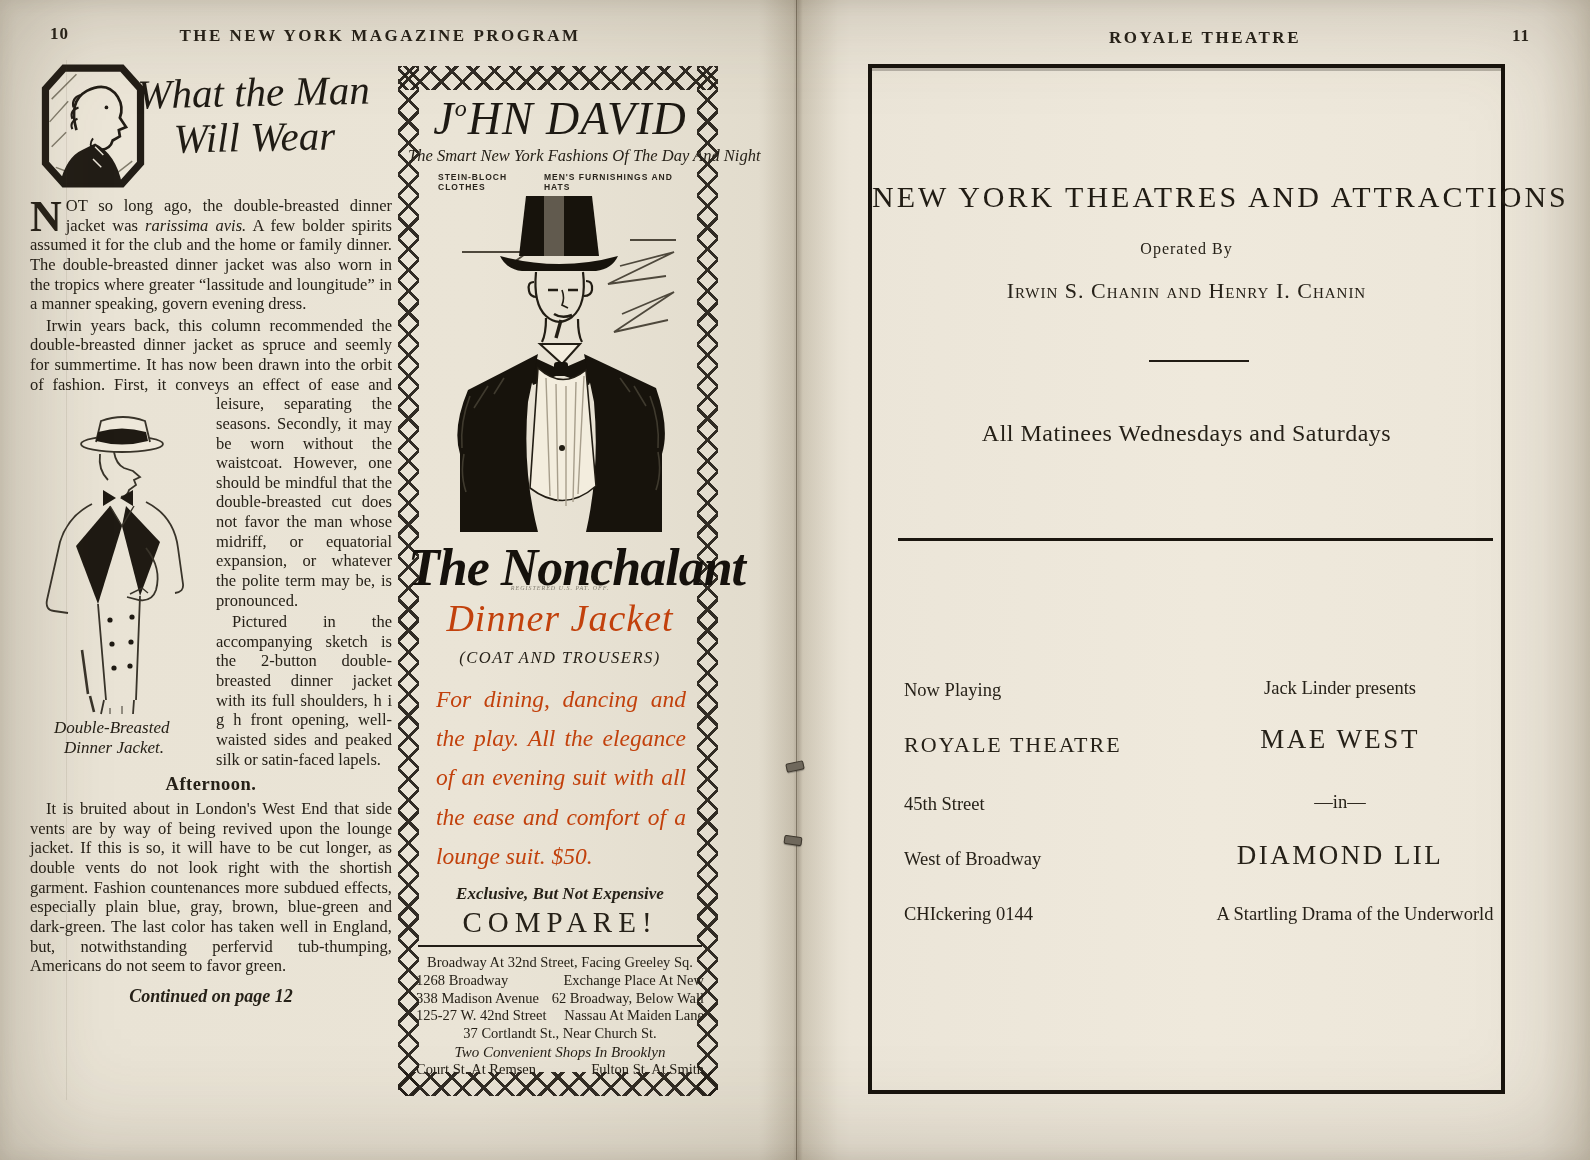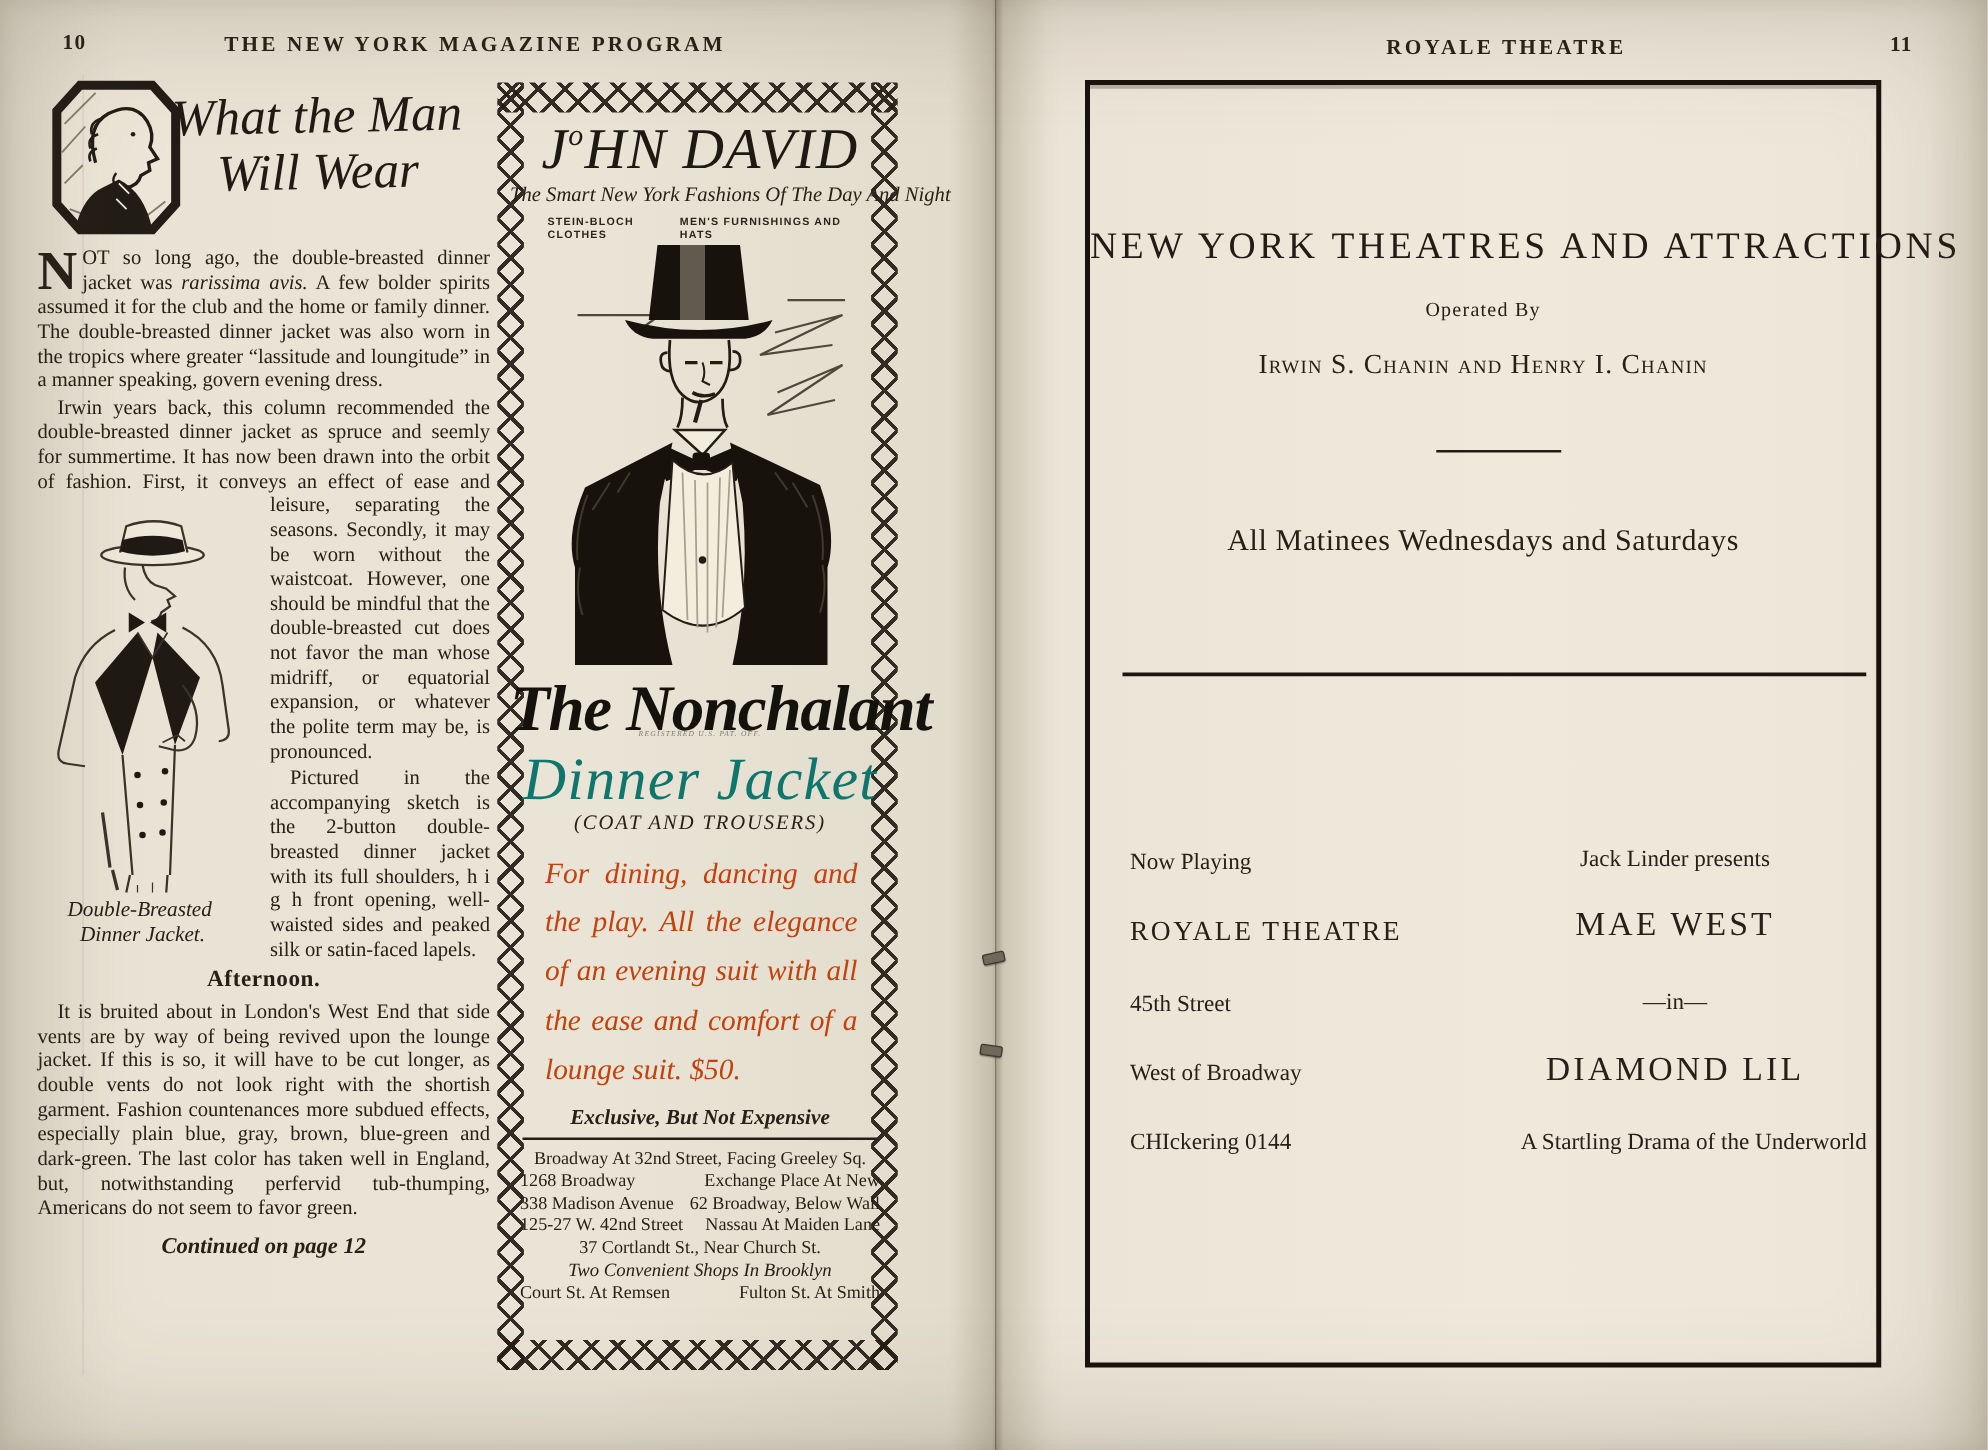--- a/index.html
+++ b/index.html
@@ -48,21 +48,21 @@
       repeating-linear-gradient(45deg,transparent 0 5px,#221d16 5px 8px,transparent 8px 15px),
       repeating-linear-gradient(-45deg,transparent 0 5px,#221d16 5px 8px,transparent 8px 15px);}
   .ad-el{position:absolute;text-align:center;font-style:italic;}
   .brand{font-size:46px;letter-spacing:1px;color:#1d1913;white-space:nowrap;}
   .brand .sup{font-size:24px;vertical-align:18px;}
   .ad-tag{font-style:italic;font-size:16.5px;white-space:nowrap;}
   .ad-sub{display:flex;justify-content:space-between;font-family:"Liberation Sans","DejaVu Sans",sans-serif;
     font-size:8.5px;font-weight:bold;letter-spacing:1px;color:#2a251d;}
   .nonchalant{font-size:52px;font-weight:bold;letter-spacing:-1px;white-space:nowrap;color:#15110c;}
   .regnote{font-size:6px;letter-spacing:1px;opacity:.55;}
-  .djacket{font-size:48px;letter-spacing:1px;white-space:nowrap;color:#0f766e;}
+  .djacket{font-size:38px;letter-spacing:1px;white-space:nowrap;color:#c2410c;}
   .coattrou{font-size:16.5px;letter-spacing:1.5px;}
   .ad-body{font-size:23.5px;line-height:1.67;text-align:justify;color:#c2410c;}
   .ad-bottom{position:absolute;left:416px;top:884px;width:288px;text-align:center;}
   .excl{font-style:italic;font-weight:bold;font-size:17px;}
   .compare{font-size:29px;letter-spacing:6px;margin-top:2px;white-space:nowrap;}
   .adhr{height:2px;background:#221d16;margin:6px 2px 7px 2px;}
   .addr{font-size:14.5px;line-height:1.23;white-space:nowrap;}
   .addr-row{display:flex;justify-content:space-between;}
   .bklyn{font-style:italic;font-size:15px;margin-top:1px;}
 
@@ -206,20 +206,21 @@
 </div>
 
 <div class="ad-el nonchalant" style="left:408px;top:538px;width:304px;">The Nonchalant</div>
 <div class="ad-el regnote" style="left:408px;top:585px;width:304px;">REGISTERED U.S. PAT. OFF.</div>
 <div class="ad-el djacket" style="left:408px;top:596px;width:304px;">Dinner Jacket</div>
 <div class="ad-el coattrou" style="left:408px;top:648px;width:304px;">(COAT AND TROUSERS)</div>
 <div class="ad-el ad-body" style="left:436px;top:680px;width:250px;">For dining, dancing and the play. All the elegance of an evening suit with all the ease and comfort of a lounge suit. $50.</div>
 
 <div class="ad-bottom">
   <div class="excl">Exclusive, But Not Expensive</div>
+  <div class="compare">COMPARE!</div>
   <div class="adhr"></div>
   <div class="addr">Broadway At 32nd Street, Facing Greeley Sq.</div>
   <div class="addr addr-row">
       <span>1268 Broadway</span>
       <span>Exchange Place At New</span>
     </div>
   <div class="addr addr-row">
       <span>338 Madison Avenue</span>
       <span>62 Broadway, Below Wall</span>
     </div>

